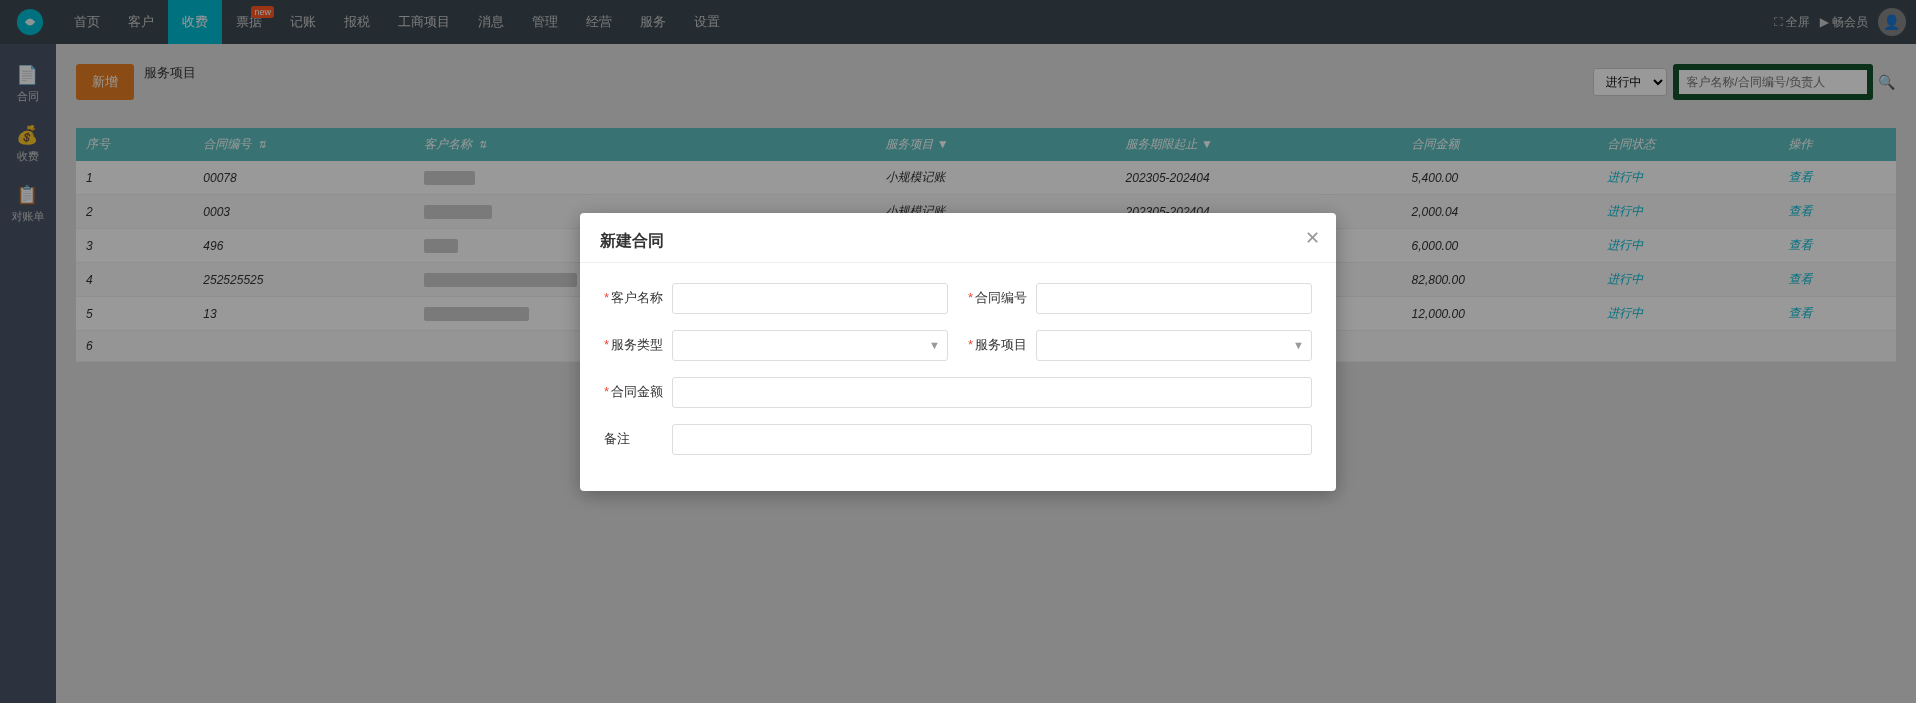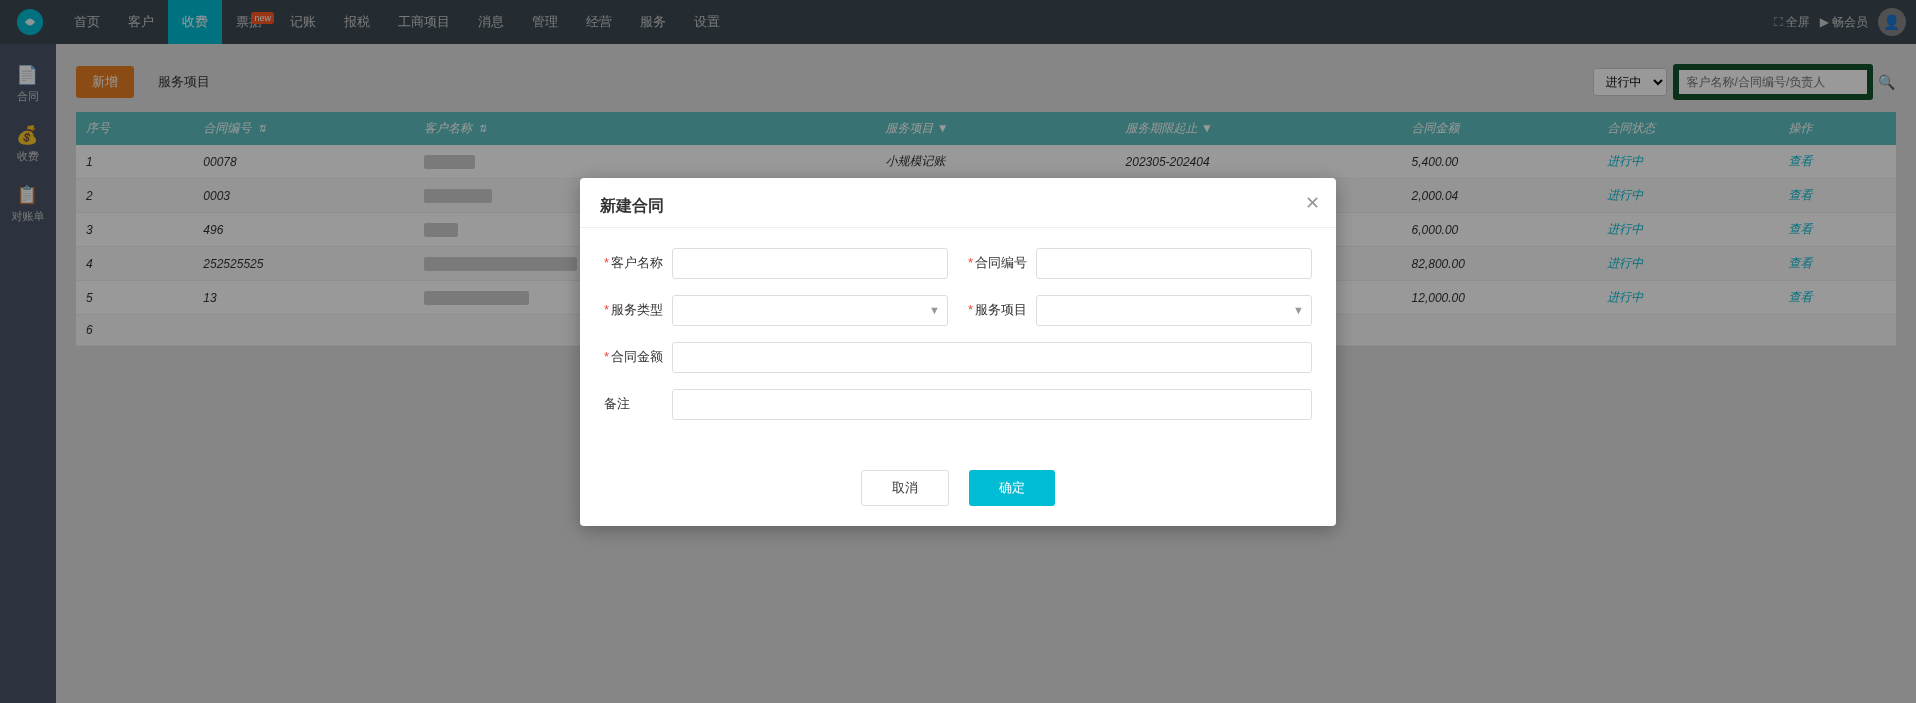--- a/index.html
+++ b/index.html
@@ -31,21 +31,21 @@
       cursor: pointer;
       font-size: 13px;
       position: relative;
     }
     .nav-item.active {
       background: #00bcd4;
       color: #fff;
     }
     .nav-item .new-badge {
       position: absolute;
-      top: 12px; right: 2px;
+      top: 6px; right: 2px;
       background: #ff5722;
       color: #fff;
       font-size: 9px;
       padding: 1px 3px;
       border-radius: 3px;
     }
     .top-nav-right {
       margin-left: auto;
       display: flex;
       align-items: center;
@@ -99,23 +99,22 @@
       margin-top: 44px;
       margin-left: 56px;
       padding: 20px;
       min-height: calc(100vh - 44px);
       background: #e0e0e0;
     }
 
     
     .toolbar {
       display: flex;
-      align-items: center;
-      gap: 24px;
-      margin-bottom: 12px;
+      gap: 10px;
+      margin-bottom: 28px;
     }
     .btn-new {
       background: #e67e22;
       color: #fff;
       border: none;
       padding: 7px 16px;
       cursor: pointer;
       font-size: 13px;
       border-radius: 3px;
     }
@@ -563,18 +562,14 @@
       <div class="form-row">
         <div class="form-group">
           <label class="form-label">
             <span>备注</span>
           </label>
           <input class="form-input" type="text" value="" style="flex: 1 1 0%;">
         </div>
       </div>
     </div>
 
-    <div class="dialog-footer">
-      <button class="btn-cancel">取消</button>
-      <button class="btn-confirm">确定</button>
-    </div>
   </div>
 </div>
 
 </body></html>

